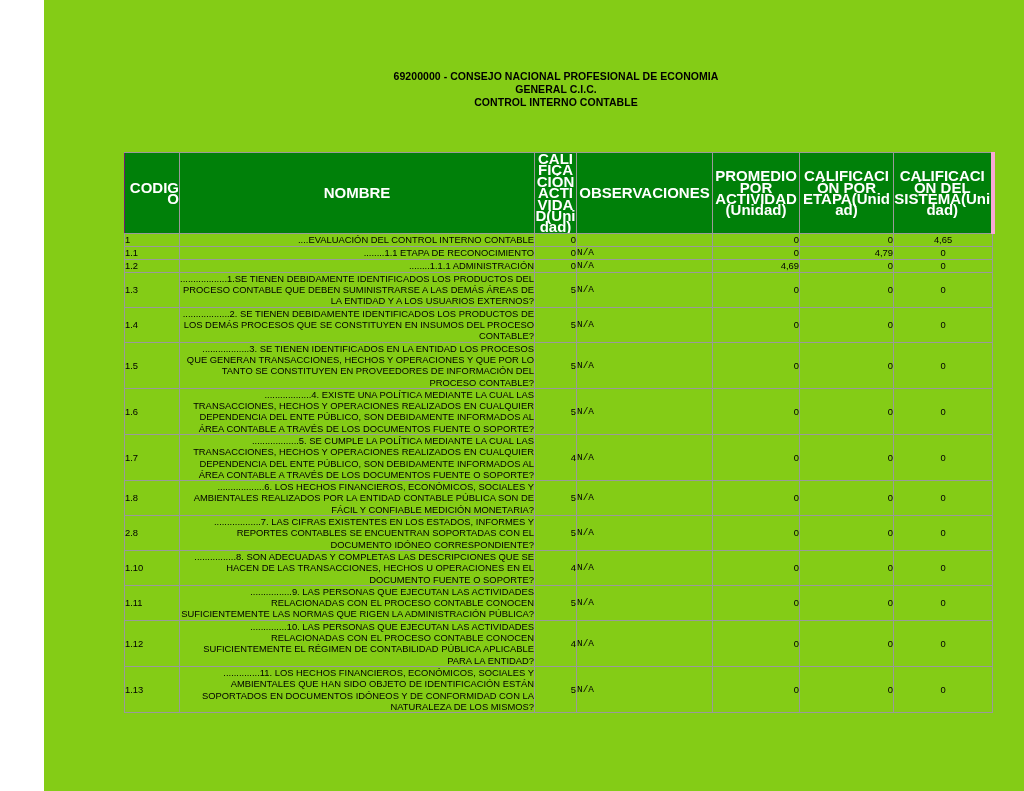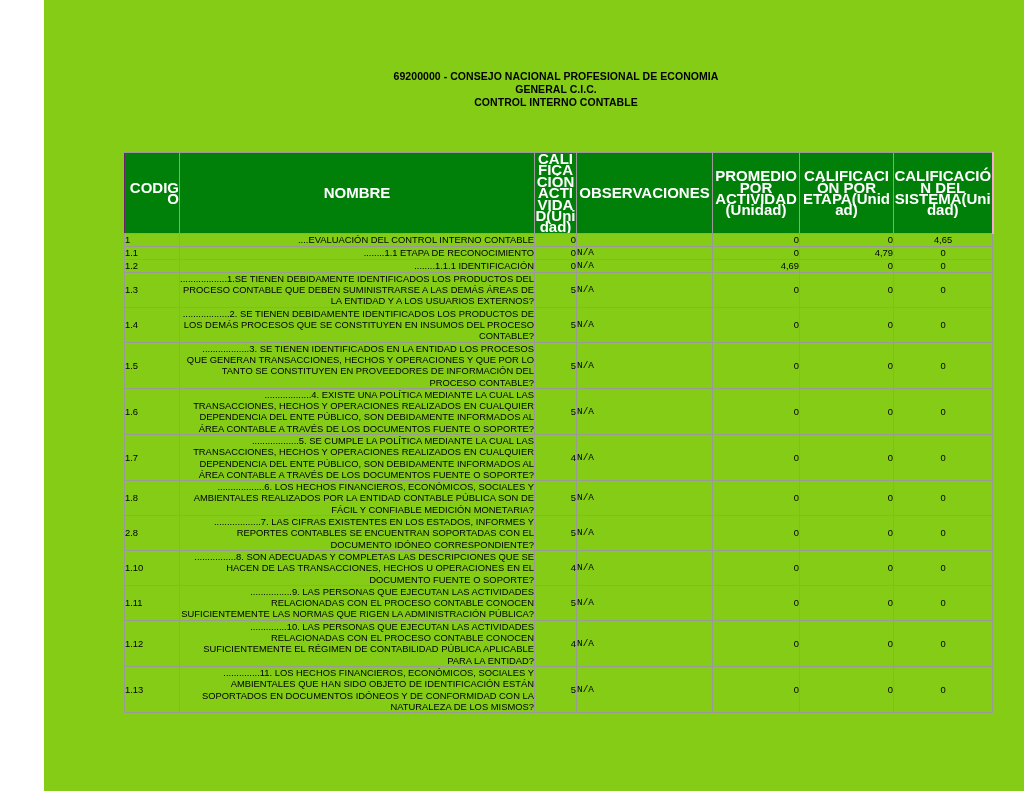--- a/index.html
+++ b/index.html
@@ -67,21 +67,21 @@
     font-weight: bold;
     text-align: center;
     font-size: 15px;
     line-height: 11.4px;
     height: 50px;
     border: 1px solid #1a1a1a;
     padding: 1px 2px;
     word-wrap: break-word;
   }
   thead th.h-codigo { border-left: 1px solid #701a75; text-align: right; }
-  thead th.h-sistema { border-right: 2px solid #f9a8d4; }
+  thead th.h-sistema { border-right: 4px solid #f9a8d4; }
 
   
   td.c-codigo {
     padding: 1px 2px 1px 3px;
     text-align: left;
     border-left: 2px solid #2b2b2b;
     border-right: 1px solid #6e6e6e;
   }
   td.c-nombre {
     padding: 1px 3px 1px 4px;
@@ -165,21 +165,21 @@
             <td class="c-codigo">1.1</td>
             <td class="c-nombre">........1.1 ETAPA DE RECONOCIMIENTO</td>
             <td class="c-calif">0</td>
             <td class="c-obs">N/A</td>
             <td class="c-prom">0</td>
             <td class="c-etapa">4,79</td>
             <td class="c-sistema">0</td>
           </tr>
           <tr class="r-short">
             <td class="c-codigo">1.2</td>
-            <td class="c-nombre">........1.1.1 IDENTIFICACIÓN</td>
+            <td class="c-nombre">........1.1.1 ADMINISTRACIÓN</td>
             <td class="c-calif">0</td>
             <td class="c-obs">N/A</td>
             <td class="c-prom">4,69</td>
             <td class="c-etapa">0</td>
             <td class="c-sistema">0</td>
           </tr>
           <tr>
             <td class="c-codigo">1.3</td>
             <td class="c-nombre">..................1.SE TIENEN DEBIDAMENTE IDENTIFICADOS LOS PRODUCTOS DEL PROCESO CONTABLE QUE DEBEN SUMINISTRARSE A LAS DEMÁS ÁREAS DE LA ENTIDAD Y A LOS USUARIOS EXTERNOS?</td>
             <td class="c-calif">5</td>

